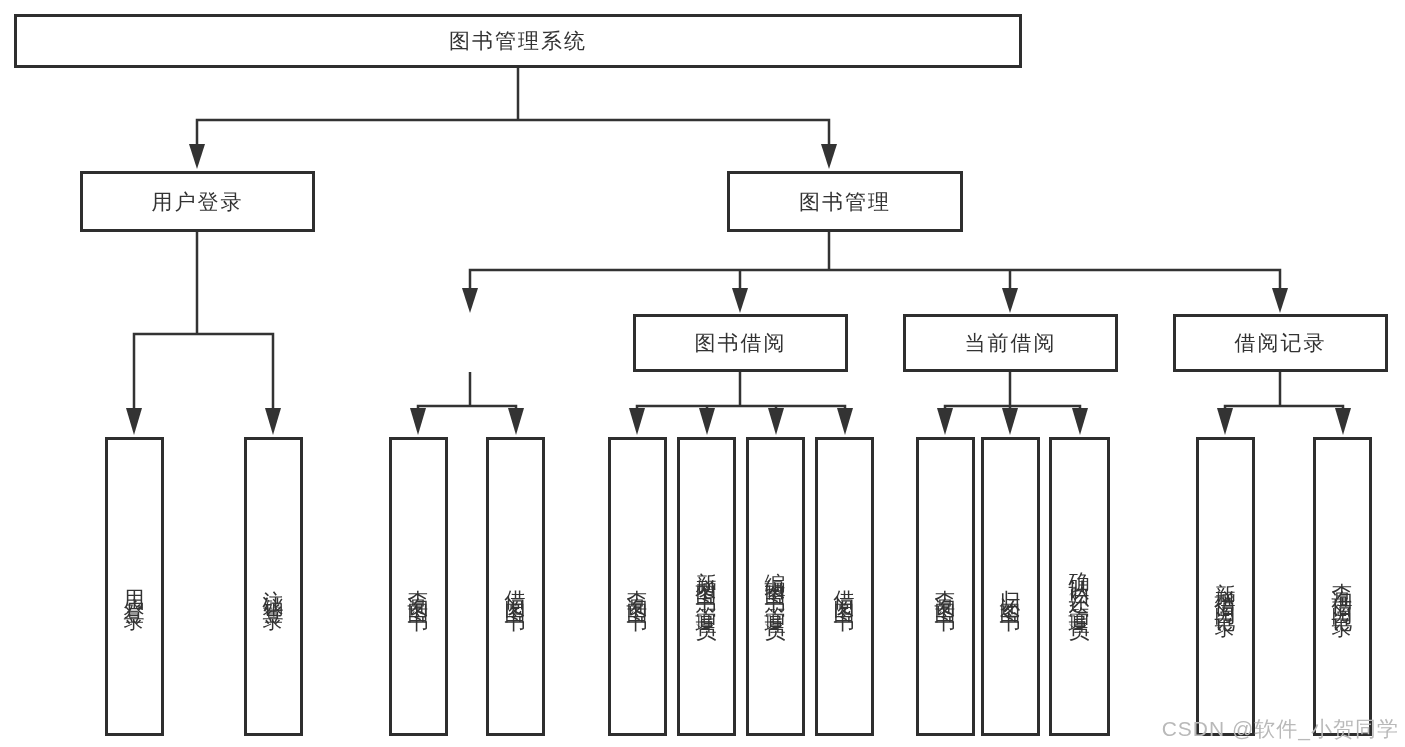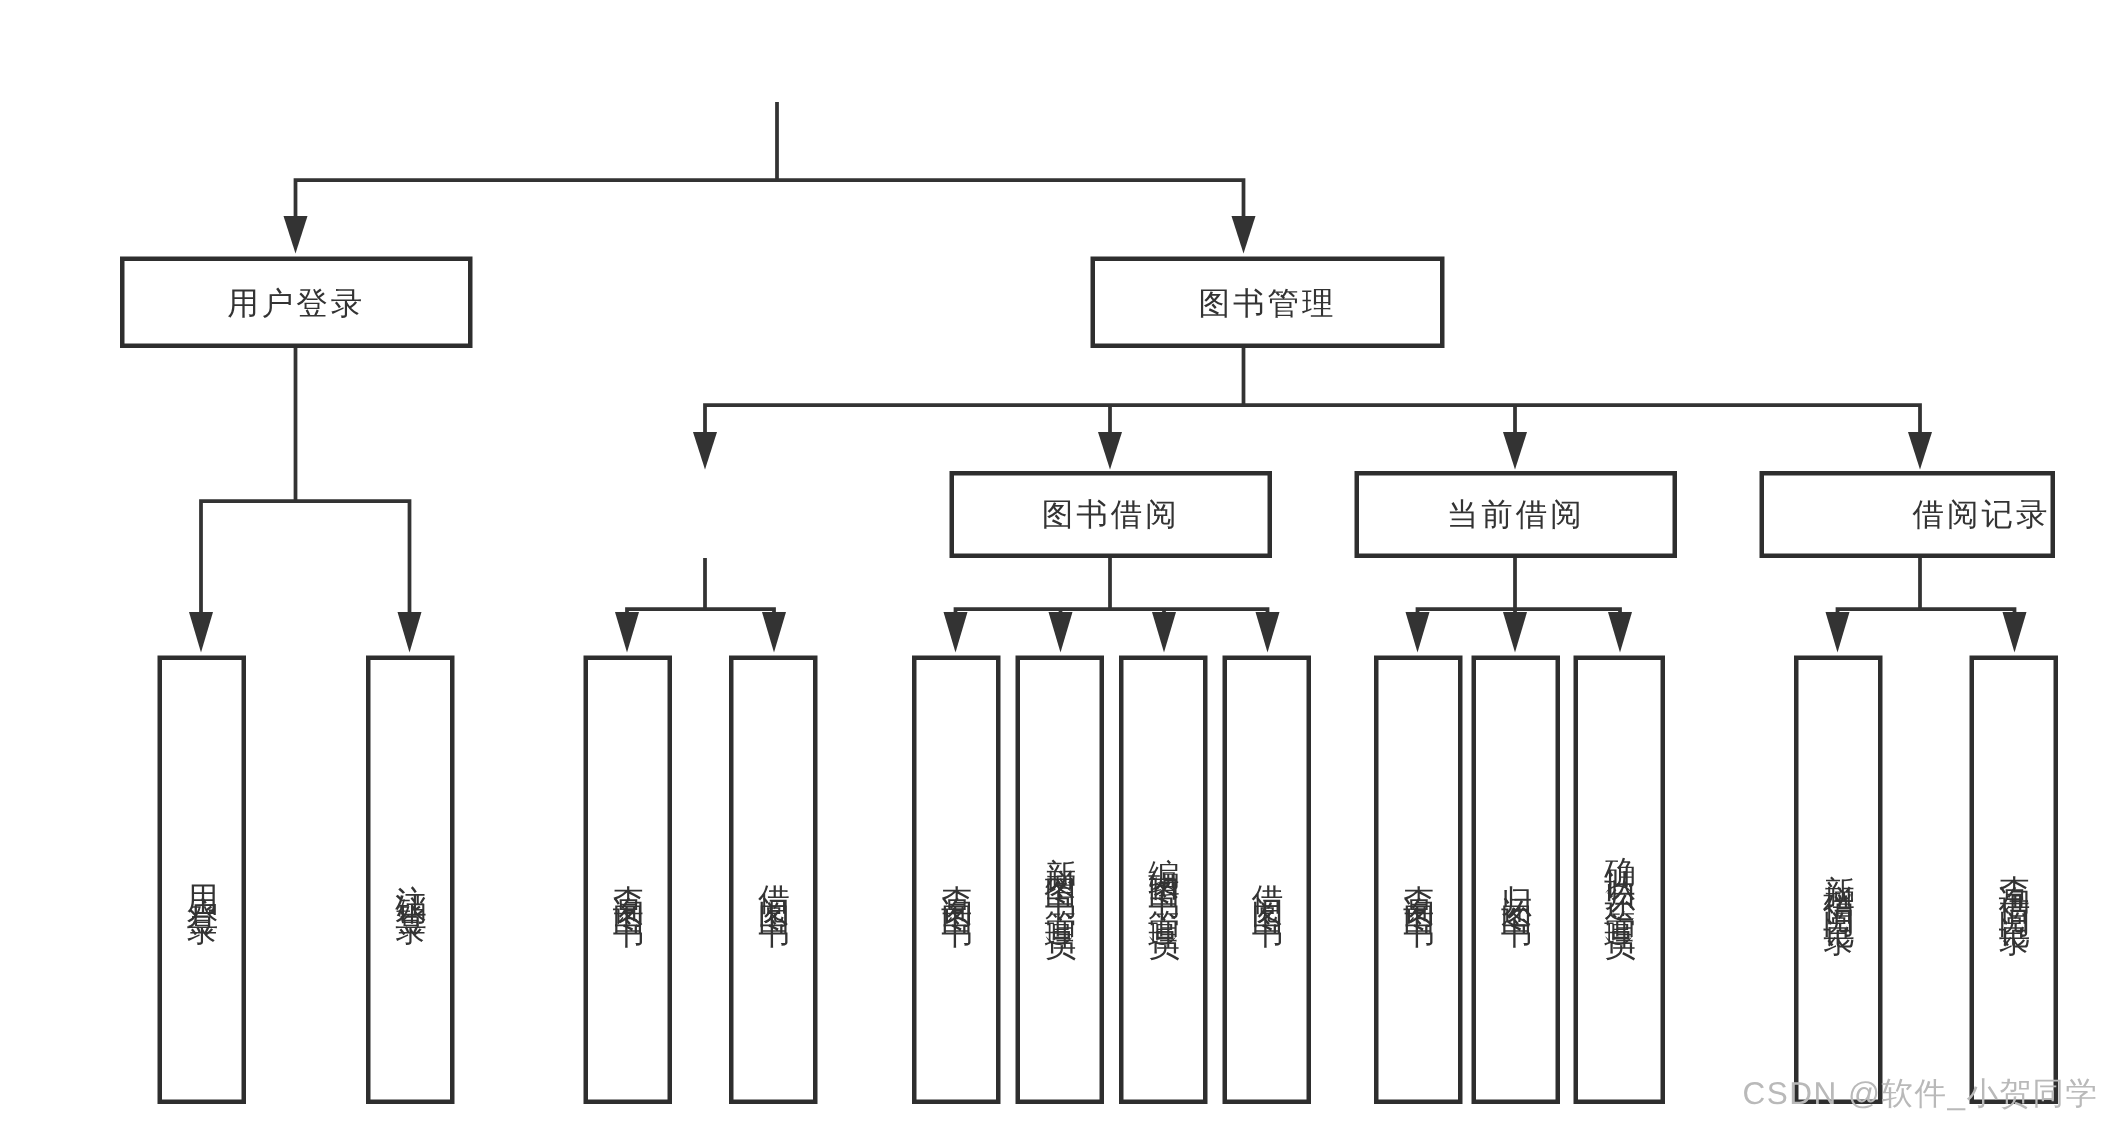--- a/index.html
+++ b/index.html
@@ -115,35 +115,38 @@
     <polygon points="937,408 953,408 945,435"></polygon>
     <polygon points="1002,408 1018,408 1010,435"></polygon>
     <polygon points="1072,408 1088,408 1080,435"></polygon>
 
     <path d="M1280 372 V406"></path>
     <path d="M1225 410 V406 H1343 V410"></path>
     <polygon points="1217,408 1233,408 1225,435"></polygon>
     <polygon points="1335,408 1351,408 1343,435"></polygon>
   </svg>
 
+  <div class="node hbox" style="left:14px;top:14px;width:1008px;height:54px;">
+    <span>图书管理系统</span>
+  </div>
 
   <div class="node hbox" style="left:80px;top:171px;width:235px;height:61px;">
     <span>用户登录</span>
   </div>
   <div class="node hbox" style="left:711px;top:171px;width:236px;height:61px;margin-left:16px;">
     <span>图书管理</span>
   </div>
 
   <div class="node hbox" style="left:633px;top:314px;width:215px;height:58px;">
     <span>图书借阅</span>
   </div>
   <div class="node hbox" style="left:903px;top:314px;width:215px;height:58px;">
     <span>当前借阅</span>
   </div>
-  <div class="node hbox" style="left:1173px;top:314px;width:197px;height:58px;justify-content:flex-end;">
+  <div class="node hbox" style="left:1173px;top:314px;width:215px;height:58px;">
     <span>借阅记录</span>
   </div>
 
   <div class="node vbox" style="left:105px;top:437px;width:59px;height:299px;">
     <span>用户登录</span>
   </div>
   <div class="node vbox" style="left:244px;top:437px;width:59px;height:299px;">
     <span>注销登录</span>
   </div>
 

